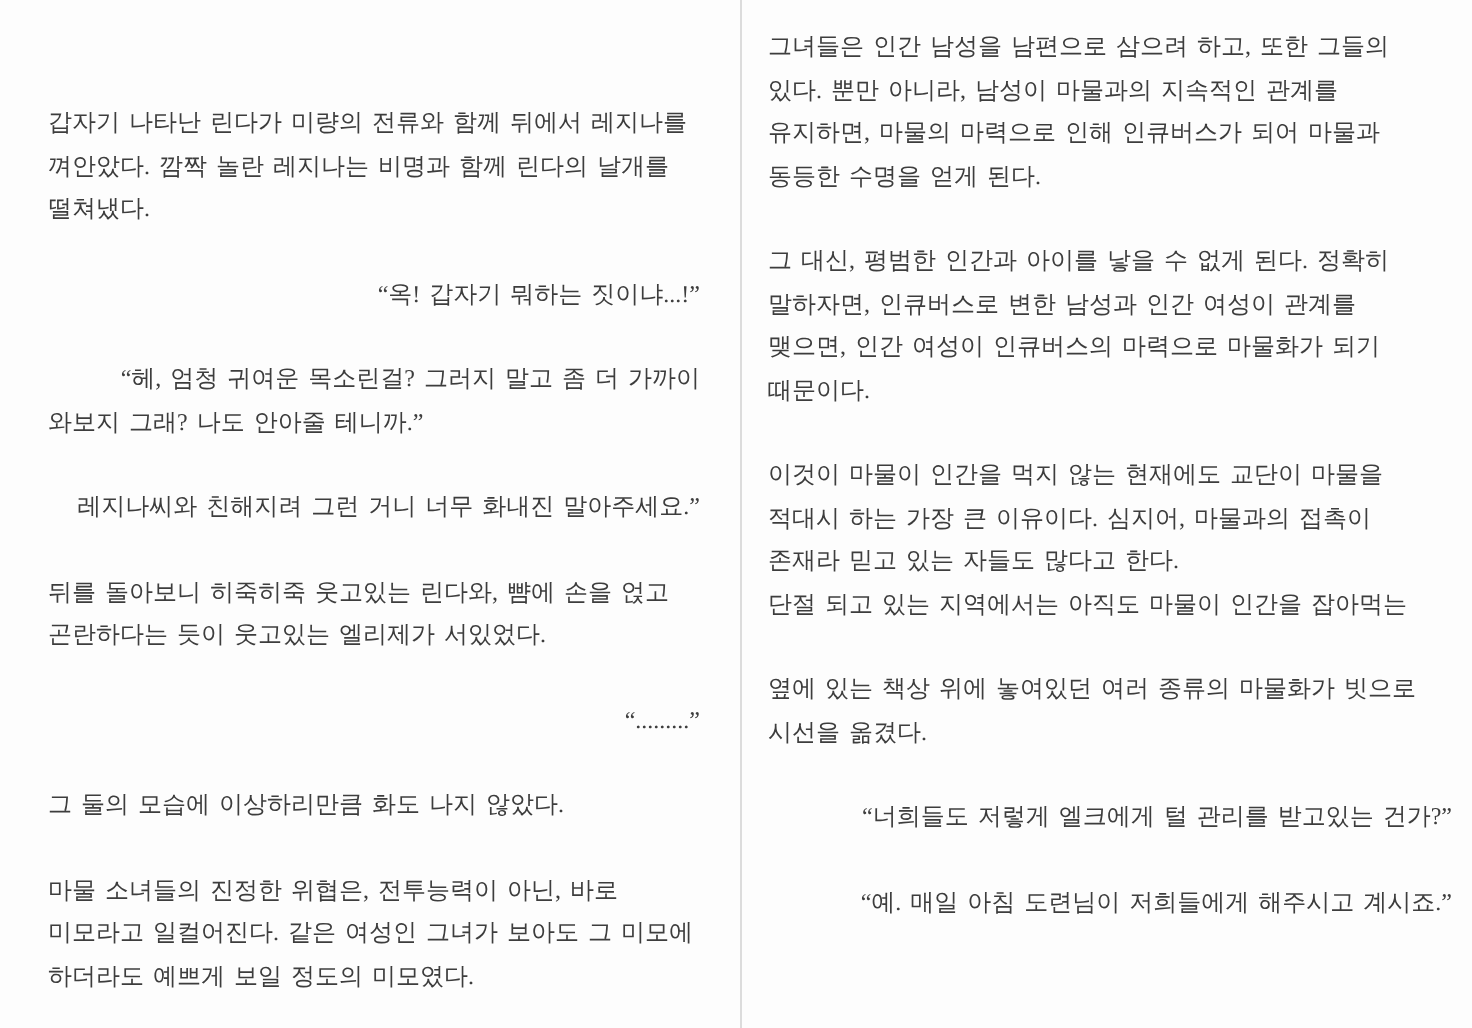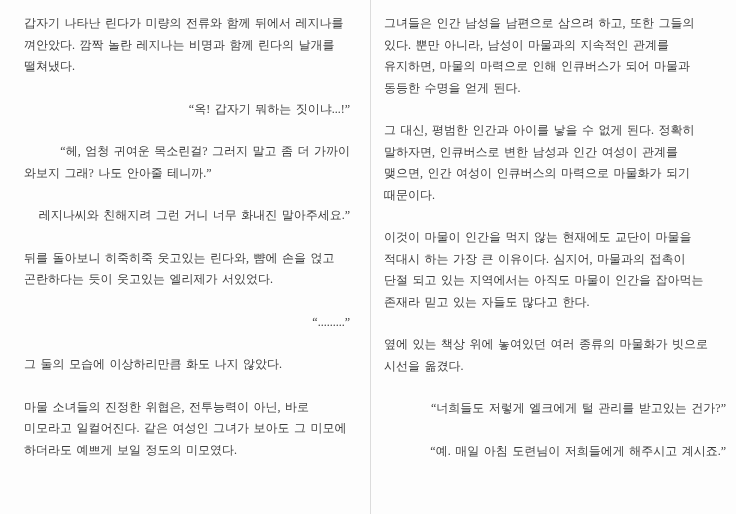--- a/index.html
+++ b/index.html
@@ -22,20 +22,21 @@
     word-spacing: 1.5px;
   }
   .column {
     box-sizing: border-box;
     padding-top: 13px;
   }
   .column.left {
     width: 370px;
     padding-left: 24px;
     padding-right: 20px;
+    margin-top: 38px;
   }
   .divider {
     width: 1px;
     height: 514px;
     background: #dcdcdc;
     flex: 0 0 1px;
   }
   .column.right {
     width: 365px;
     padding-left: 13px;
@@ -116,22 +117,22 @@
     <p class="para narration">
       <span class="line">그 대신, 평범한 인간과 아이를 낳을 수 없게 된다. 정확히</span>
       <span class="line">말하자면, 인큐버스로 변한 남성과 인간 여성이 관계를</span>
       <span class="line">맺으면, 인간 여성이 인큐버스의 마력으로 마물화가 되기</span>
       <span class="line">때문이다.</span>
     </p>
 
     <p class="para narration">
       <span class="line">이것이 마물이 인간을 먹지 않는 현재에도 교단이 마물을</span>
       <span class="line">적대시 하는 가장 큰 이유이다. 심지어, 마물과의 접촉이</span>
+      <span class="line">존재라 믿고 있는 자들도 많다고 한다.</span>
       <span class="line">단절 되고 있는 지역에서는 아직도 마물이 인간을 잡아먹는</span>
-      <span class="line">존재라 믿고 있는 자들도 많다고 한다.</span>
     </p>
 
     <p class="para narration">
       <span class="line">옆에 있는 책상 위에 놓여있던 여러 종류의 마물화가 빗으로</span>
       <span class="line">시선을 옮겼다.</span>
     </p>
 
     <p class="para dialogue">
       <span class="line">“너희들도 저렇게 엘크에게 털 관리를 받고있는 건가?”</span>
     </p>

